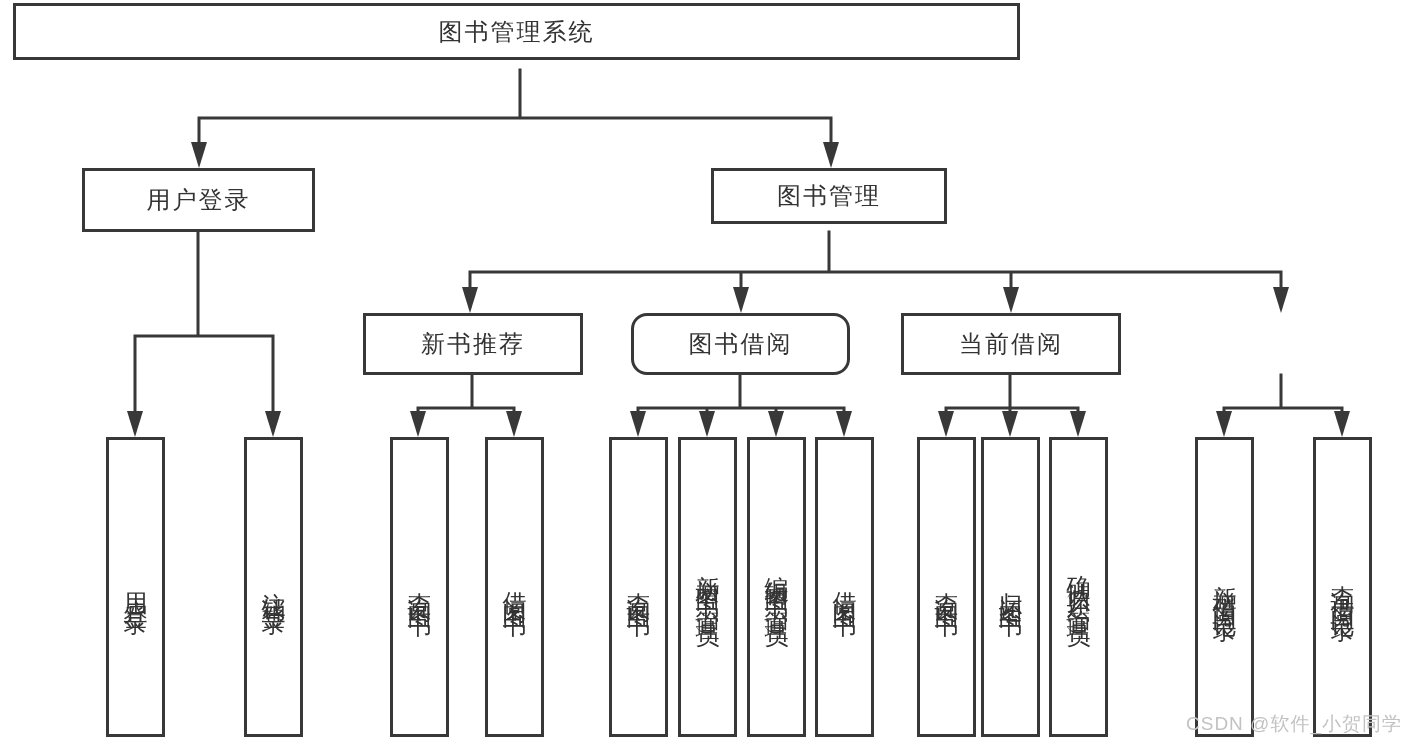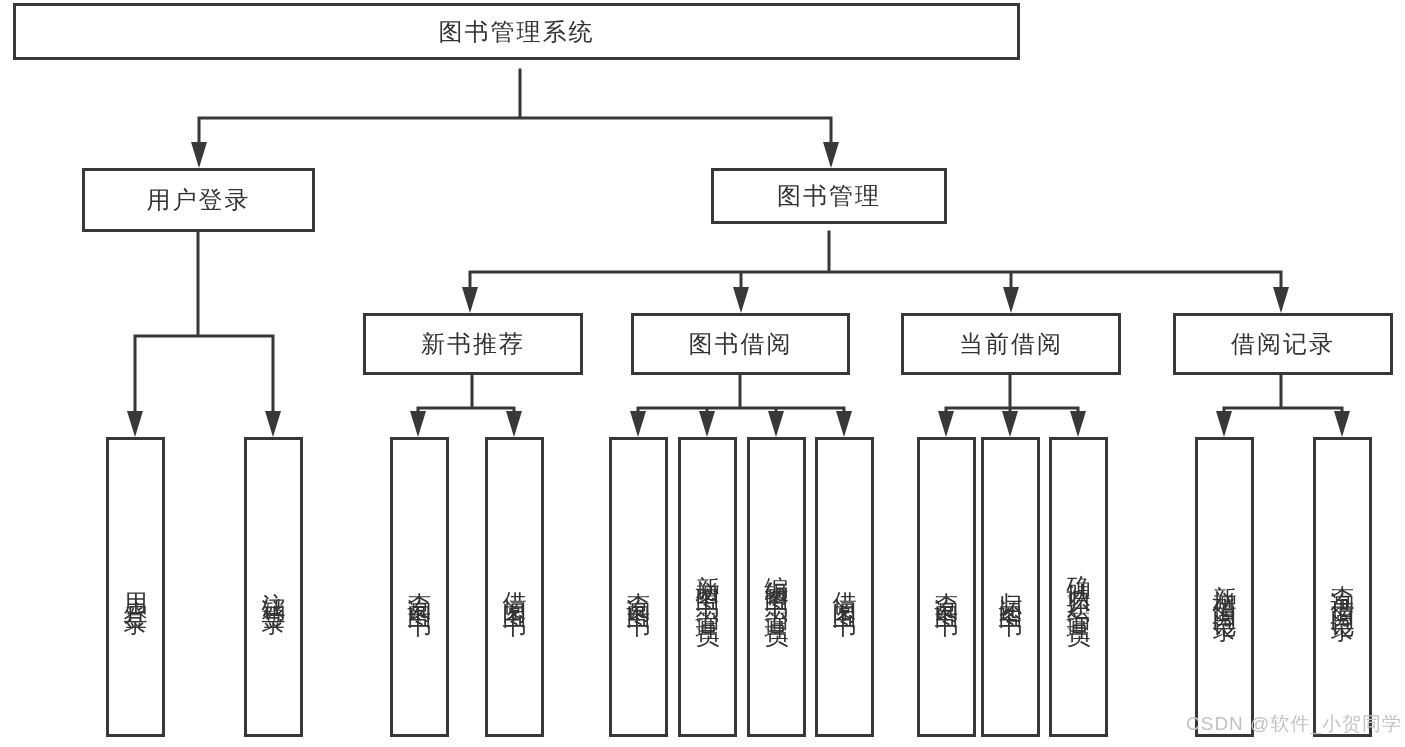--- a/index.html
+++ b/index.html
@@ -92,23 +92,22 @@
       <polygon points="1342,437 1334,411 1350,411"></polygon>
     </g>
   </svg>
 
   <div class="node h-node" style="left:13px; top:3px; width:1007px; height:57px;">图书管理系统</div>
 
   <div class="node h-node" style="left:82px; top:168px; width:233px; height:64px;">用户登录</div>
   <div class="node h-node" style="left:711px; top:168px; width:236px; height:56px;">图书管理</div>
 
   <div class="node h-node" style="left:363px; top:313px; width:220px; height:62px;">新书推荐</div>
-  <div class="node h-node" style="left:631px; top:313px; width:219px; height:62px;">图书借阅</div>
+  <div class="node h-node" style="left:631px; top:313px; width:219px; height:62px;border-radius:16px;">图书借阅</div>
   <div class="node h-node" style="left:901px; top:313px; width:220px; height:62px;text-align:right;">当前借阅</div>
-  <div class="node h-node" style="left:1173px; top:313px; width:220px; height:62px;">借阅记录</div>
 
   <div class="node v-node" style="left:106px; top:437px; width:59px; height:300px;">
     <span class="v-text">用户登录</span>
   </div>
   <div class="node v-node" style="left:244px; top:437px; width:59px; height:300px;">
     <span class="v-text">注销登录</span>
   </div>
 
   <div class="node v-node" style="left:390px; top:437px; width:59px; height:300px;">
     <span class="v-text">查询图书</span>

